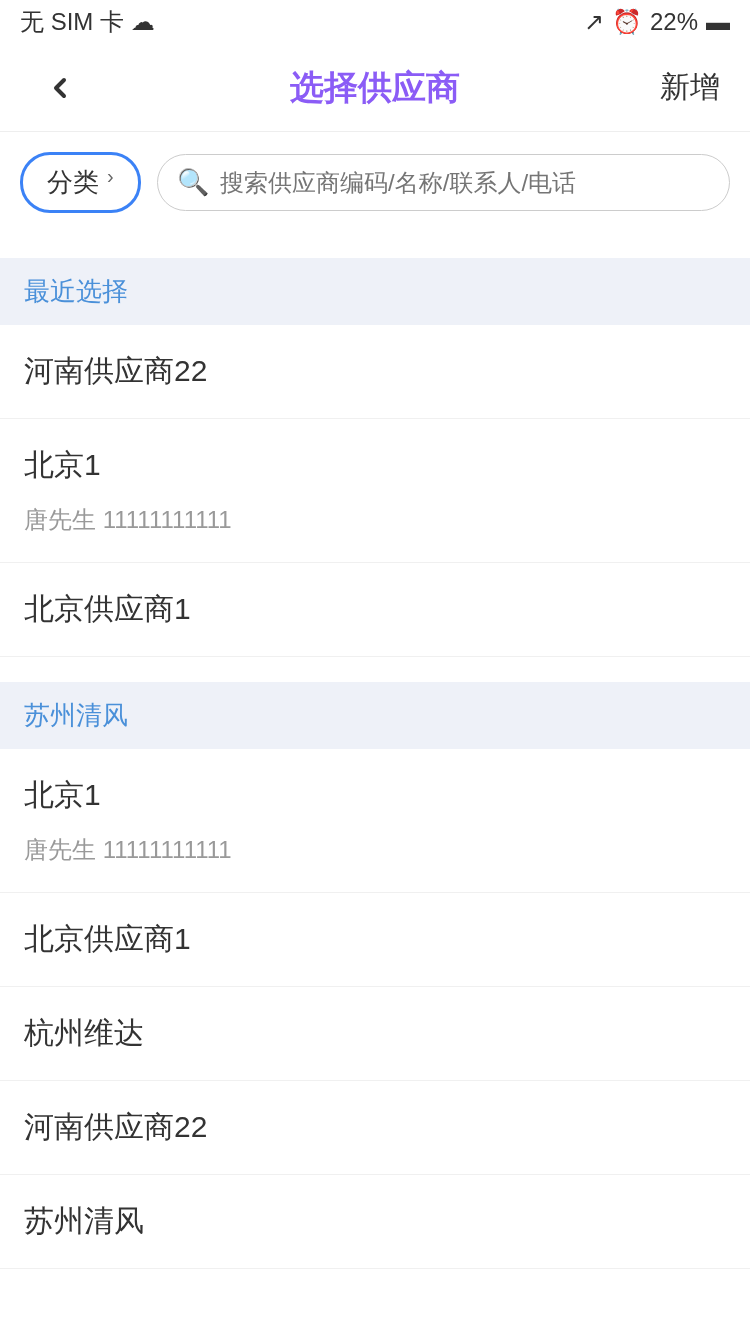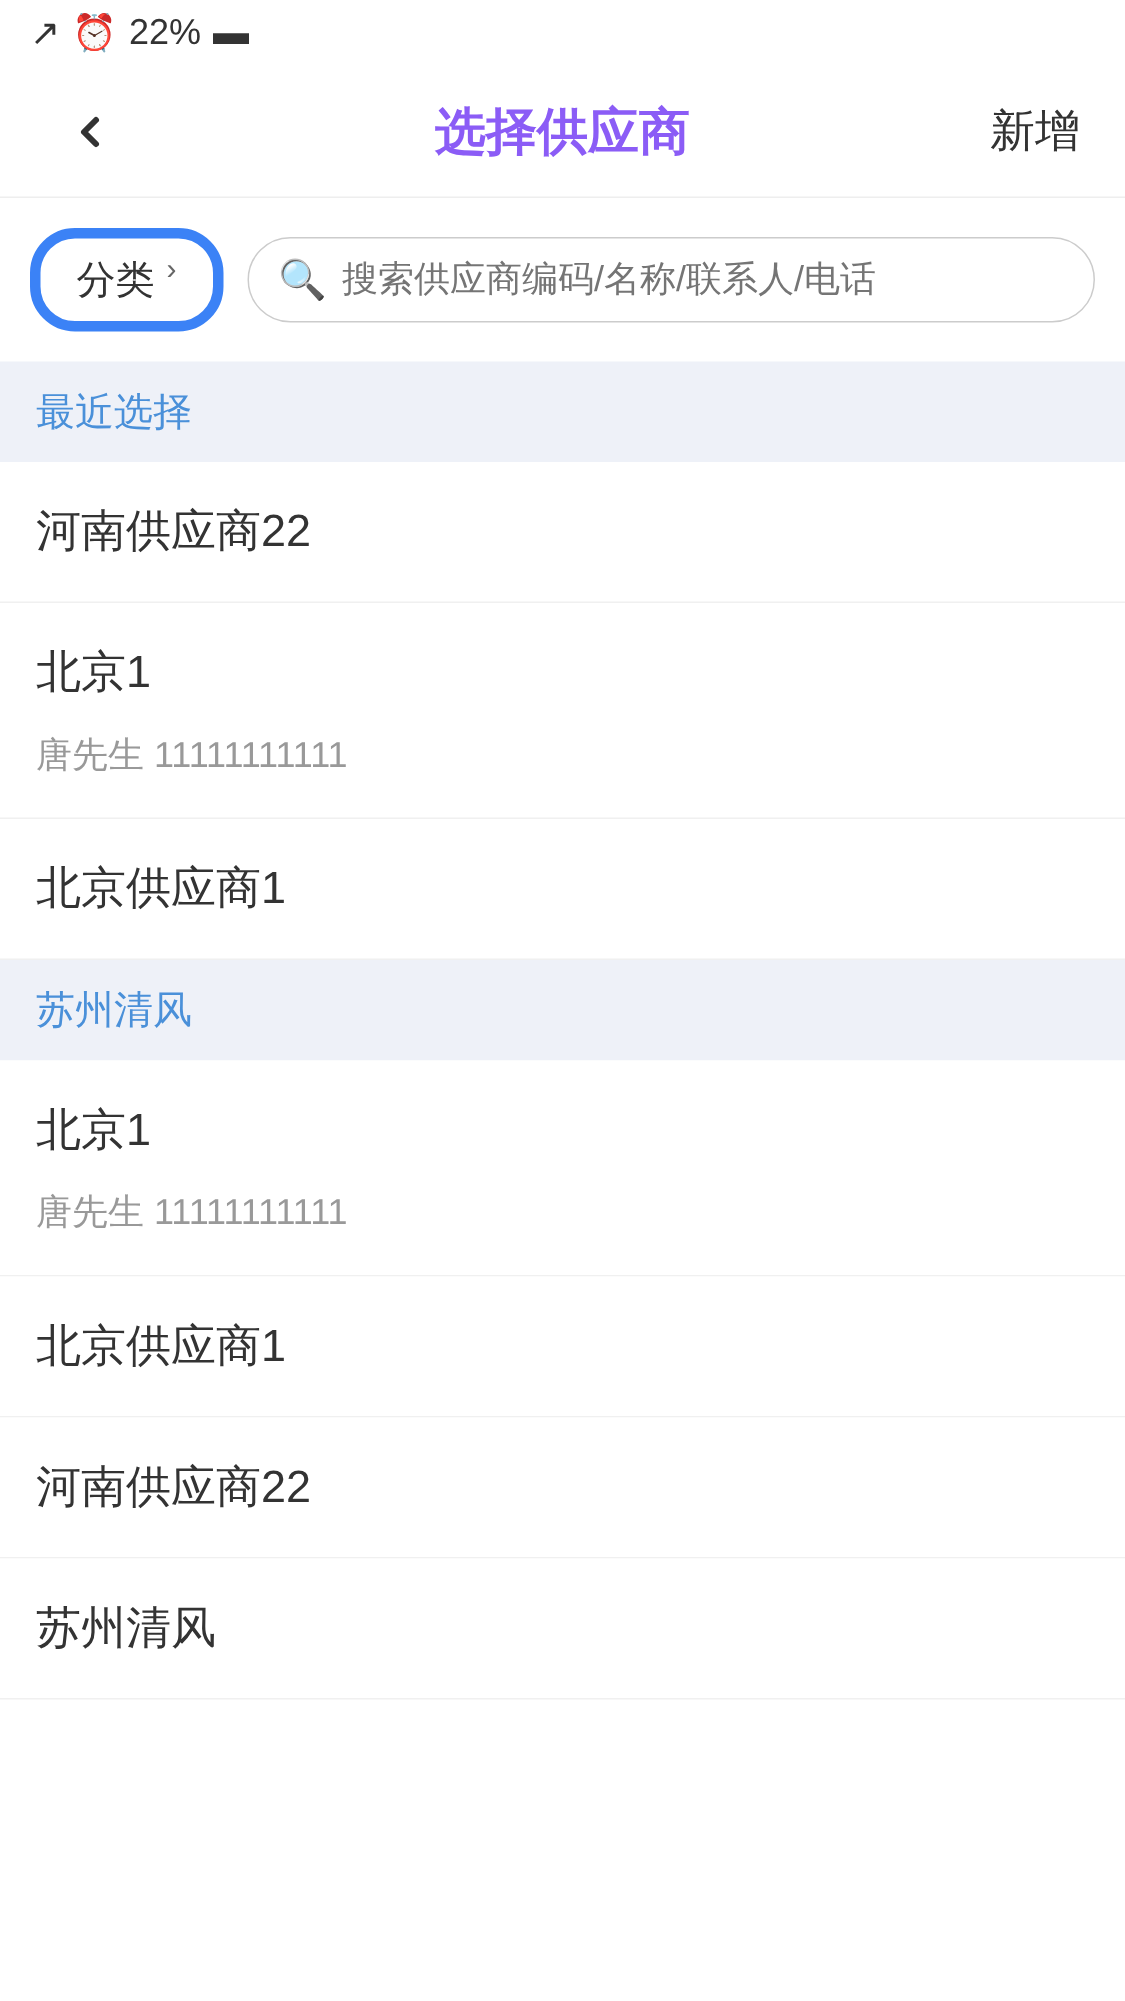--- a/index.html
+++ b/index.html
@@ -87,21 +87,21 @@
     .filter-area {
       padding: 20px 20px;
       display: flex;
       align-items: center;
       gap: 16px;
       background: #fff;
     }
     .category-btn {
       display: flex;
       align-items: flex-start;
-      border: 7px solid #3b82f6;
+      border: 3px solid #3b82f6;
       border-radius: 30px;
       padding: 10px 24px;
       font-size: 26px;
       color: #333;
       cursor: pointer;
       white-space: nowrap;
       gap: 8px;
     }
     .category-arrow {
       font-size: 20px;
@@ -129,20 +129,21 @@
       width: 100%;
     }
 
     
     .section-header {
       background: #eef1f8;
       padding: 16px 24px;
       font-size: 26px;
       color: #4a90d9;
       font-weight: 500;
+      margin-top: 25px;
     }
 
     
     .list-item {
       padding: 26px 24px;
       border-bottom: 1px solid #f0f0f0;
       cursor: pointer;
       background: #fff;
     }
     .list-item-name {
@@ -153,20 +154,23 @@
     .list-item-sub {
       font-size: 24px;
       color: #999;
       margin-top: 18px;
     }
   </style>
 </head>
 <body>
 
 <div class="status-bar">
+  <div class="status-left">
+    <span>无 SIM 卡 ☁</span>
+  </div>
   <div class="status-right">
     <span>↗</span>
     <span>⏰</span>
     <span>22%</span>
     <span>▬</span>
   </div>
 </div>
 
 <div class="nav-bar">
   <div class="nav-back">
@@ -208,18 +212,21 @@
 
 <div id="all-list">
     <div class="list-item">
       <div class="list-item-name">北京1</div>
       <div class="list-item-sub">唐先生 11111111111</div>
     </div>
     <div class="list-item">
       <div class="list-item-name">北京供应商1</div>
     </div>
     <div class="list-item">
+      <div class="list-item-name">杭州维达</div>
+    </div>
+    <div class="list-item">
       <div class="list-item-name">河南供应商22</div>
     </div>
     <div class="list-item">
       <div class="list-item-name">苏州清风</div>
     </div>
   </div>
 
 </body></html>

